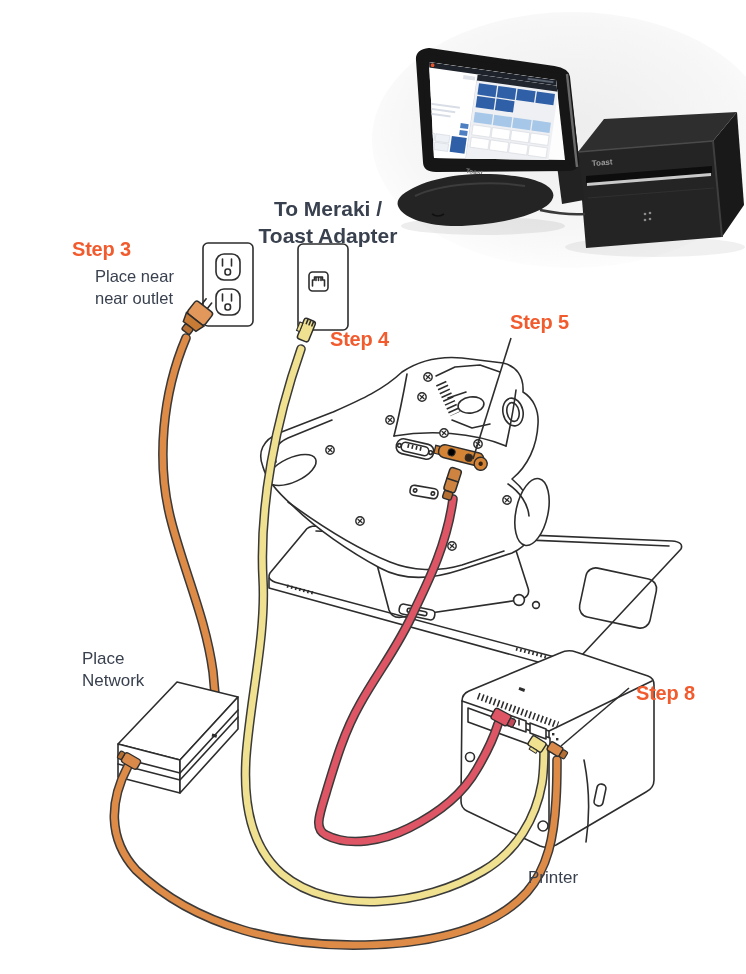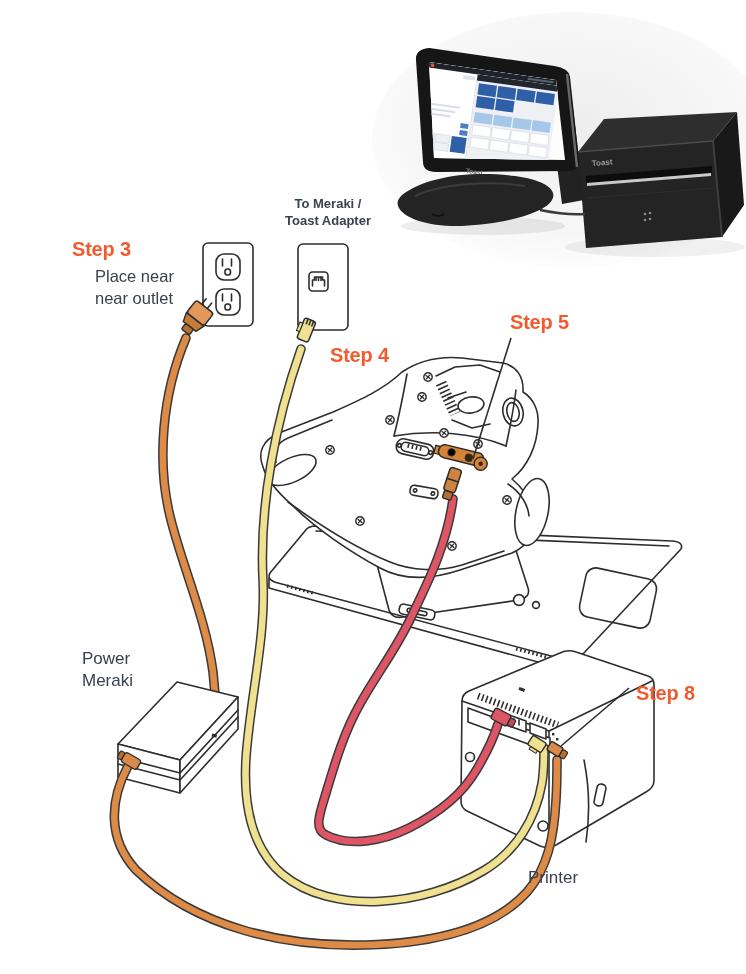--- a/index.html
+++ b/index.html
@@ -10,21 +10,21 @@
     --cable_yellow:#EFE18F;
     --cable_red:#DE5565;
   }
   html,body{margin:0;padding:0;background:#fff;}
   #canvas{position:relative;width:746px;height:974px;background:#fff;overflow:hidden;
           font-family:"Liberation Sans", sans-serif;}
   #art{position:absolute;left:0;top:0;}
   .label{position:absolute;color:var(--text_dark);}
   .step{font-size:20px;font-weight:800;color:var(--accent_orange);letter-spacing:-.2px;}
   .caption{font-size:16.5px;line-height:1.32;font-weight:400;}
-  .bold-caption{font-size:13px;font-weight:700;line-height:1.28;text-align:center;}
+  .bold-caption{font-size:21px;font-weight:700;line-height:1.28;text-align:center;}
   .plain{font-size:17px;}
   .ln{stroke:var(--line_art);stroke-width:1.6;fill:none;stroke-linecap:round;stroke-linejoin:round;}
   .lnf{stroke:var(--line_art);stroke-width:1.6;fill:#fff;stroke-linejoin:round;}
   .cable-outline{fill:none;stroke:#3A3A3A;stroke-width:9.6;stroke-linecap:round;}
   .cable-core{fill:none;stroke-width:6.6;stroke-linecap:round;}
   .hatch{stroke:var(--line_art);stroke-dasharray:1.6 2.6;fill:none;}
   .screwline{stroke:var(--line_art);stroke-width:1.3;stroke-linecap:round;}
 </style>
 </head>
 <body>
@@ -324,23 +324,23 @@
   <div class="label caption" style="left:88px;top:266px;margin-left:7px;">
     <div>Place near</div>
     <div>near outlet</div>
   </div>
 
   <div class="label bold-caption" style="left:248px;top:196px;width:160px;">
     <div>To Meraki /</div>
     <div>Toast Adapter</div>
   </div>
 
-  <div class="label step" style="left:330px;top:344px;">Step 4</div>
+  <div class="label step" style="left:330px;top:328px;">Step 4</div>
   <div class="label step" style="left:510px;top:311px;">Step 5</div>
   <div class="label step" style="left:636px;top:682px;">Step 8</div>
 
   <div class="label plain" style="left:82px;top:648px;line-height:1.32;">
-    <div>Power</div>
-    <div>Meraki</div>
+    <div>Place</div>
+    <div>Network</div>
   </div>
 
   <div class="label plain" style="left:528px;top:868px;">Printer</div>
 </div>
 
 </body></html>

